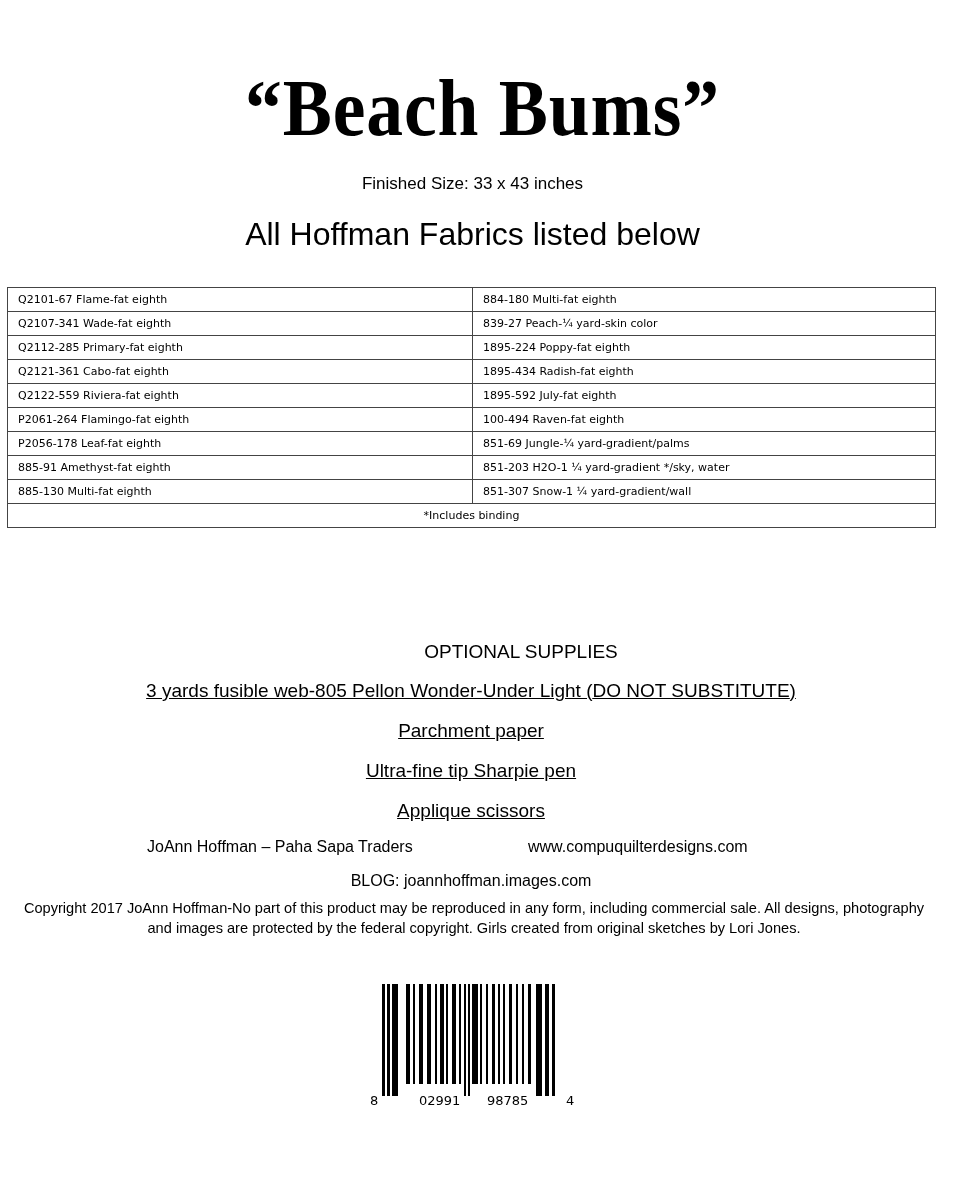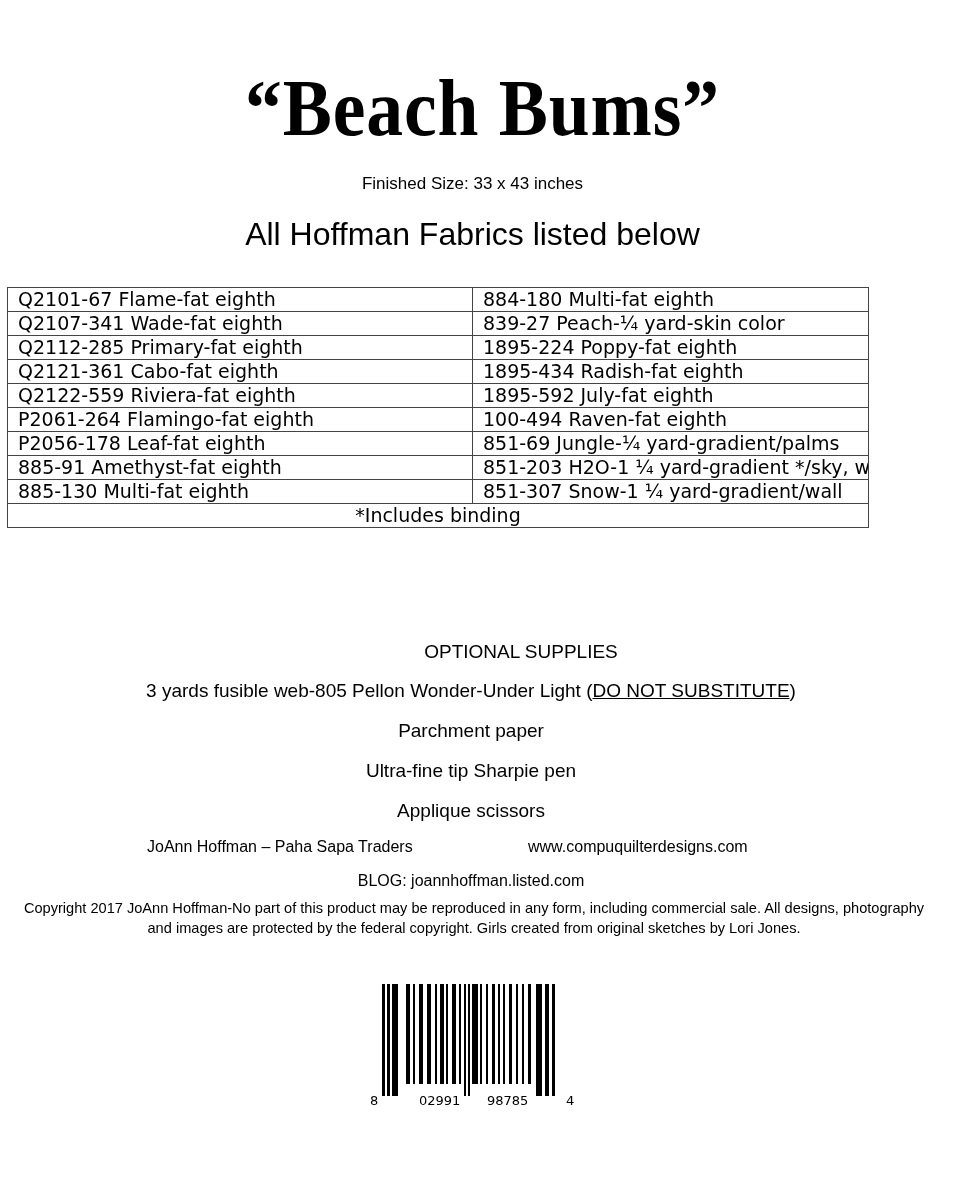--- a/index.html
+++ b/index.html
@@ -17,39 +17,39 @@
     }
     .finished {
       position: absolute; left: 0; width: 945px; top: 173px;
       text-align: center; font-size: 17px; line-height: 22px;
     }
     .subtitle {
       position: absolute; left: 0; width: 945px; top: 214px;
       text-align: center; font-size: 32px; line-height: 40px;
     }
     table.fabrics {
-      position: absolute; left: 7px; top: 287px; width: 862px;
+      position: absolute; left: 7px; top: 287px; width: 929px;
       border-collapse: collapse;
-      font-family: "DejaVu Sans", sans-serif; font-size: 19px;
+      font-family: "DejaVu Sans", sans-serif; font-size: 11px;
       table-layout: fixed;
     }
     table.fabrics td {
       border: 1.5px solid #444;
       height: 23px; padding: 0 0 0 10px; line-height: 23px;
       white-space: nowrap; overflow: hidden;
     }
     table.fabrics td.left { width: 454px; }
     table.fabrics td.note { text-align: center; padding: 0; }
     .supplies-head {
       position: absolute; left: 0; width: 950px; top: 640px;
       text-align: center; font-size: 19px; line-height: 24px; margin-left: 46px;
     }
     .supply {
       position: absolute; left: 0; width: 942px;
-      text-align: center; font-size: 19px; line-height: 24px;
+      text-align: center; font-size: 19px; line-height: 24px; text-decoration: underline;
     }
     .u { text-decoration: underline; }
     .credit {
       position: absolute; top: 837px; font-size: 16px; line-height: 20px;
     }
     .credit.left { left: 147px; }
     .credit.right { left: 528px; }
     .blog {
       position: absolute; left: 0; width: 942px; top: 871px;
       text-align: center; font-size: 16px; line-height: 20px;
@@ -121,21 +121,21 @@
 </table>
 
 <div class="supplies-head">OPTIONAL SUPPLIES</div>
 <div class="supply" style="top:679px;"><span>3 yards fusible web-805 Pellon Wonder-Under Light (</span><span class="u">DO NOT SUBSTITUTE</span><span>)</span></div>
 <div class="supply" style="top:719px;">Parchment paper</div>
 <div class="supply" style="top:759px;">Ultra-fine tip Sharpie pen</div>
 <div class="supply" style="top:799px;">Applique scissors</div>
 
 <div class="credit left">JoAnn Hoffman – Paha Sapa Traders</div>
 <div class="credit right">www.compuquilterdesigns.com</div>
-<div class="blog">BLOG: joannhoffman.listed.com</div>
+<div class="blog">BLOG: joannhoffman.images.com</div>
 <div class="copyright">Copyright 2017 JoAnn Hoffman-No part of this product may be reproduced in any form, including commercial sale. All designs, photography and images are protected by the federal copyright. Girls created from original sketches by Lori Jones.</div>
 
 <div class="barcode">
   <div class="bars">
     <span class="guard" style="left:0px;width:3px;"></span>
     <span class="guard" style="left:5px;width:3px;"></span>
     <span class="guard" style="left:10px;width:6px;"></span>
     <span style="left:24px;width:4px;"></span>
     <span style="left:31px;width:2px;"></span>
     <span style="left:37px;width:4px;"></span>

